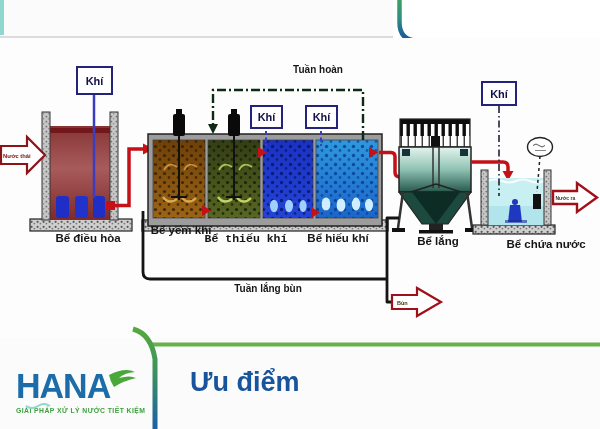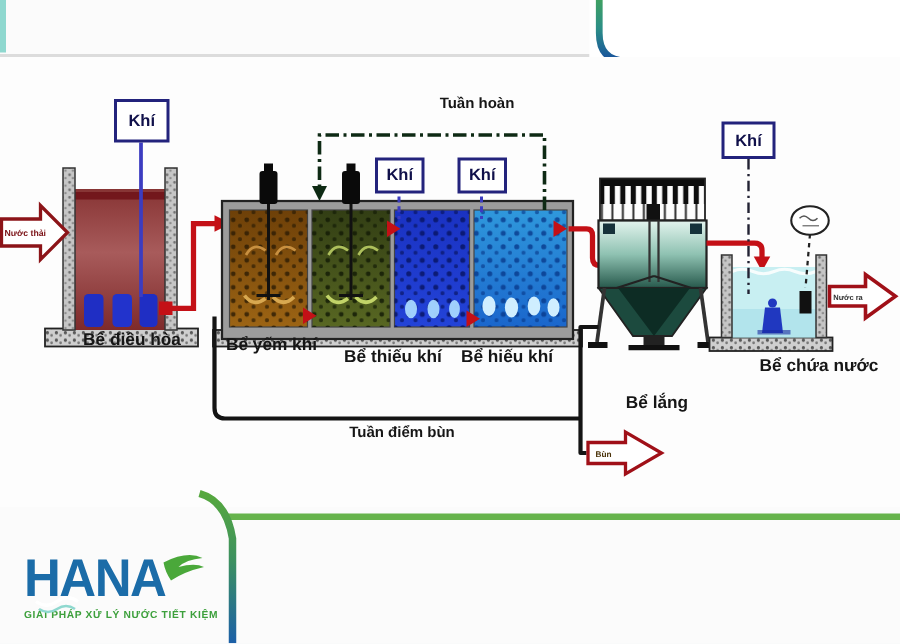--- a/index.html
+++ b/index.html
@@ -271,28 +271,28 @@
       <polygon points="553,191 577,191 577,183 597,197.5 577,212 577,204 553,204" fill="#ffffff" stroke="#a01018" stroke-width="2.4"></polygon>
       <text x="555.5" y="200" font-size="5" font-weight="bold" fill="#333">Nước ra</text>
     </g>
   </svg>
 
   <div class="khi" style="left:76px; top:66px; width:37px; height:29px;">Khí</div>
   <div class="khi" style="left:250px; top:105px; width:33px; height:24px;">Khí</div>
   <div class="khi" style="left:305px; top:105px; width:33px; height:24px;">Khí</div>
   <div class="khi" style="left:481px; top:81px; width:36px; height:25px;">Khí</div>
 
-  <div class="dlabel" style="left:88px; top:221px;">Bể điều hòa</div>
+  <div class="dlabel" style="left:88px; top:232px;">Bể điều hòa</div>
   <div class="dlabel" style="left:181px; top:224px;">Bể yếm khí</div>
-  <div class="dlabel" style="left:262px; top:232px;">Bể thiếu khí</div>
+  <div class="dlabel" style="left:246px; top:232px;font-family:Liberation Mono, monospace;">Bể thiếu khí</div>
   <div class="dlabel" style="left:318px; top:232px;margin-left:20px;">Bể hiếu khí</div>
-  <div class="dlabel" style="left:438px; top:235px;margin-top:28px;">Bể lắng</div>
+  <div class="dlabel" style="left:438px; top:235px;">Bể lắng</div>
   <div class="dlabel" style="left:522px; top:238px;margin-left:24px;">Bể chứa nước</div>
   <div class="dlabel small" style="left:318px; top:64px;">Tuần hoàn</div>
-  <div class="dlabel small" style="left:268px; top:283px;">Tuần điểm bùn</div>
+  <div class="dlabel small" style="left:268px; top:283px;">Tuần lắng bùn</div>
 
   <svg class="footer-svg" viewBox="120 323 480 106">
     <defs>
       <linearGradient id="swooshGrad" gradientUnits="userSpaceOnUse" x1="0" y1="329" x2="0" y2="429">
         <stop offset="0" stop-color="#56a83e"></stop>
         <stop offset="0.45" stop-color="#3c9060"></stop>
         <stop offset="1" stop-color="#1b5fa8"></stop>
       </linearGradient>
     </defs>
     <path d="M152,344.5 L600,344.5" stroke="#66b34c" stroke-width="4.2" fill="none"></path>
@@ -302,14 +302,15 @@
   <div class="logo">
     <div class="logo-word">HANA</div>
     <svg class="logo-deco" viewBox="0 0 130 48">
       <path d="M93,7 q16,-8 26,-3 q-11,1 -16,6 q11,-3 17,0 q-13,3 -22,9 q-4,-6 -5,-12" fill="#4aa83a"></path>
       <path d="M8,33 q7,5 14,0 q7,-5 14,0" fill="none" stroke="#ffffff" stroke-width="2.2"></path>
       <path d="M10,38 q6,4 12,0 q6,-4 12,0" fill="none" stroke="#8fd8cf" stroke-width="1.8"></path>
     </svg>
     <div class="logo-tagline">GIẢI PHÁP XỬ LÝ NƯỚC TIẾT KIỆM</div>
   </div>
 
+  <div class="section-title">Ưu điểm</div>
 
 </div>
 
 </body></html>

